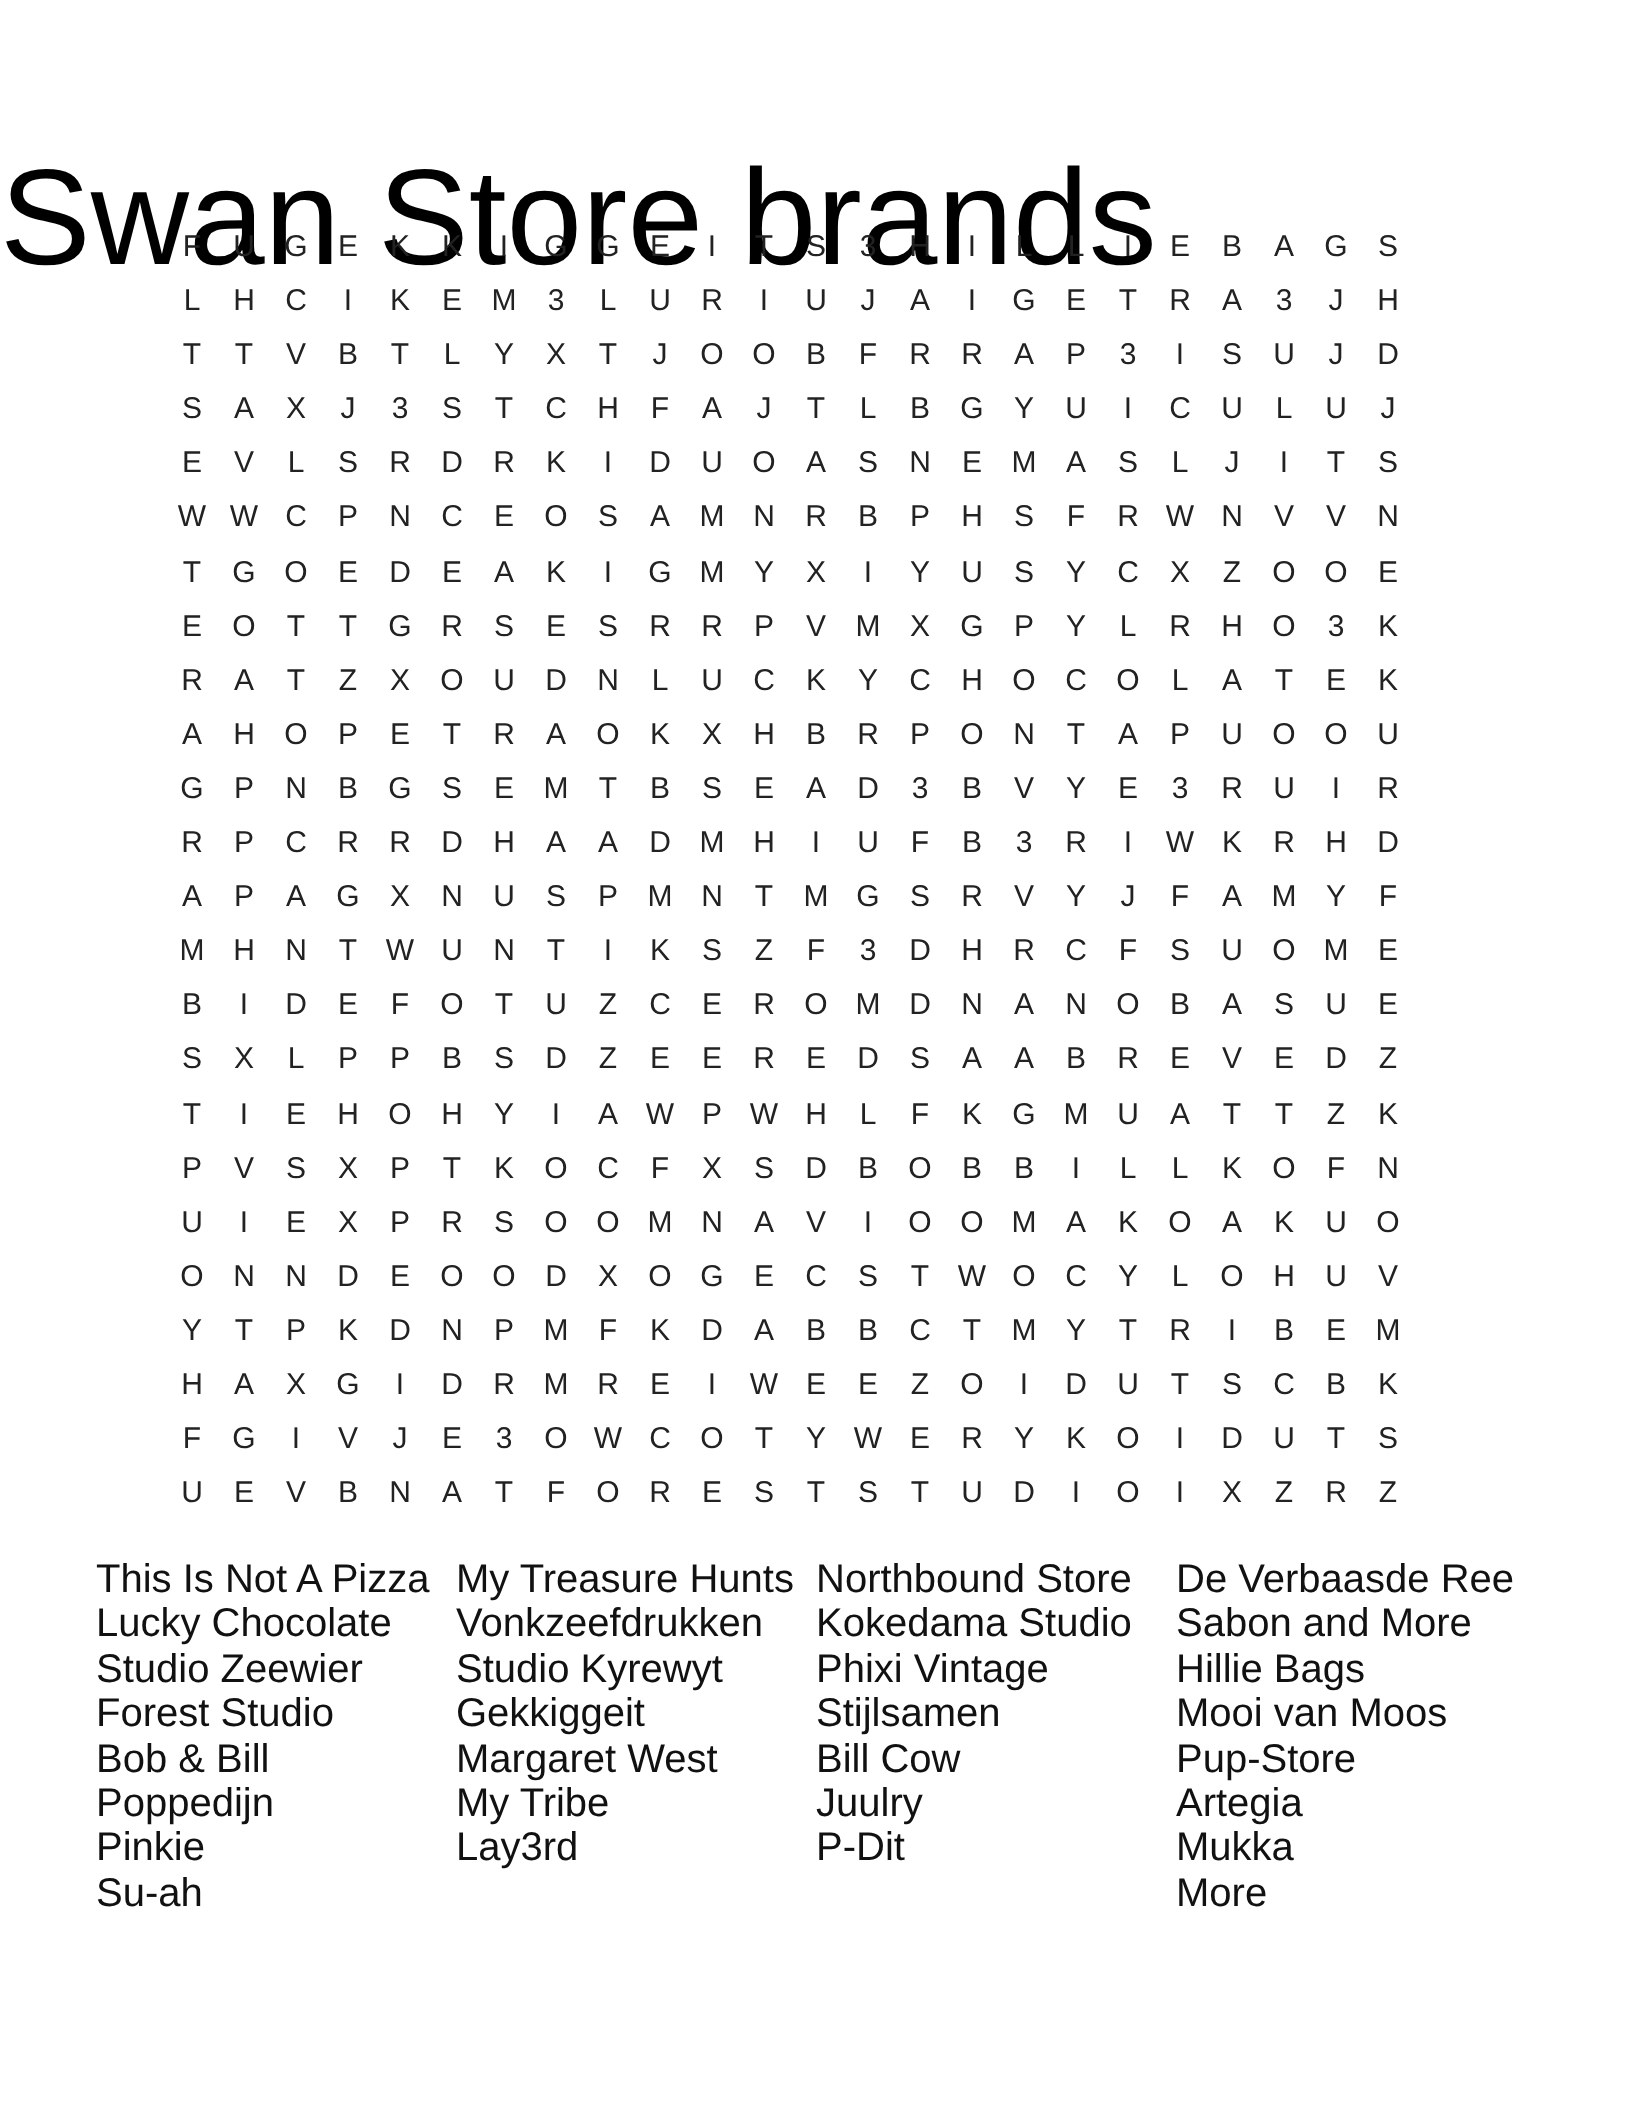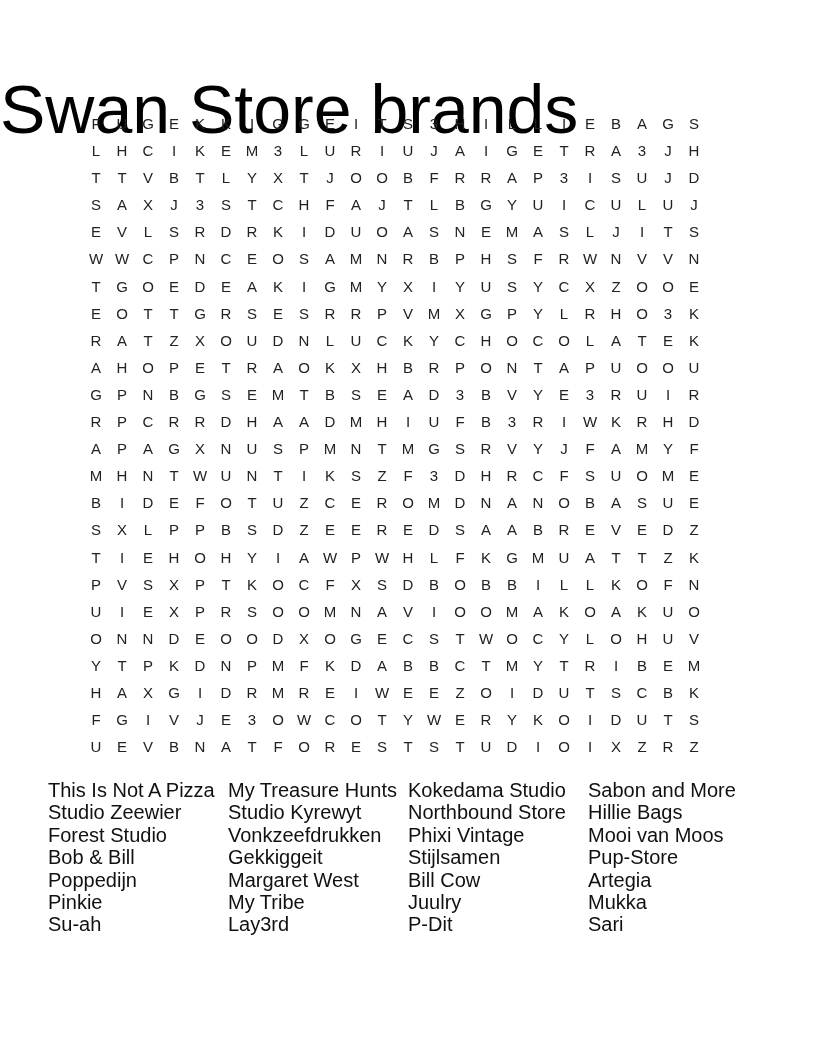--- a/index.html
+++ b/index.html
@@ -643,47 +643,49 @@
       <span class="cell">X</span>
       <span class="cell">Z</span>
       <span class="cell">R</span>
       <span class="cell">Z</span>
     </div>
   </div>
 
 <div class="words" id="words">
     <div class="word-col">
       <div class="word">This Is Not A Pizza</div>
+      <div class="word">Lucky Chocolate</div>
       <div class="word">Studio Zeewier</div>
       <div class="word">Forest Studio</div>
       <div class="word">Bob &amp; Bill</div>
       <div class="word">Poppedijn</div>
       <div class="word">Pinkie</div>
       <div class="word">Su-ah</div>
     </div>
     <div class="word-col">
       <div class="word">My Treasure Hunts</div>
+      <div class="word">Vonkzeefdrukken</div>
       <div class="word">Studio Kyrewyt</div>
-      <div class="word">Vonkzeefdrukken</div>
       <div class="word">Gekkiggeit</div>
       <div class="word">Margaret West</div>
       <div class="word">My Tribe</div>
       <div class="word">Lay3rd</div>
     </div>
     <div class="word-col">
+      <div class="word">Northbound Store</div>
       <div class="word">Kokedama Studio</div>
-      <div class="word">Northbound Store</div>
       <div class="word">Phixi Vintage</div>
       <div class="word">Stijlsamen</div>
       <div class="word">Bill Cow</div>
       <div class="word">Juulry</div>
       <div class="word">P-Dit</div>
     </div>
     <div class="word-col">
+      <div class="word">De Verbaasde Ree</div>
       <div class="word">Sabon and More</div>
       <div class="word">Hillie Bags</div>
       <div class="word">Mooi van Moos</div>
       <div class="word">Pup-Store</div>
       <div class="word">Artegia</div>
       <div class="word">Mukka</div>
-      <div class="word">Sari</div>
+      <div class="word">More</div>
     </div>
   </div>
 
 </body></html>

